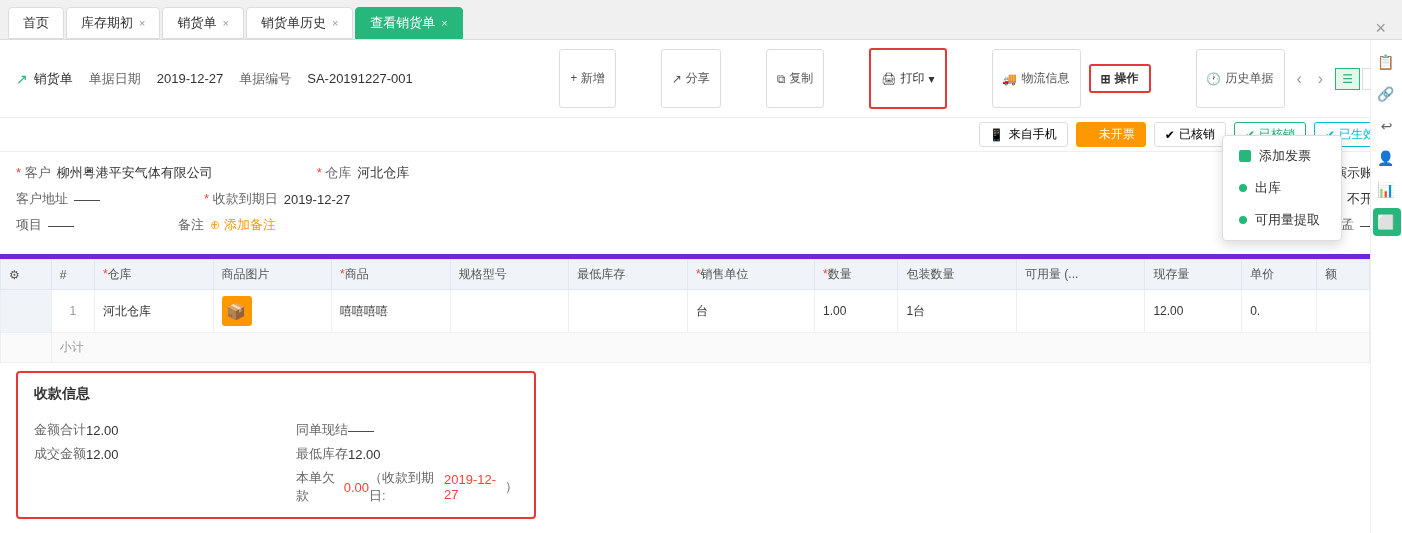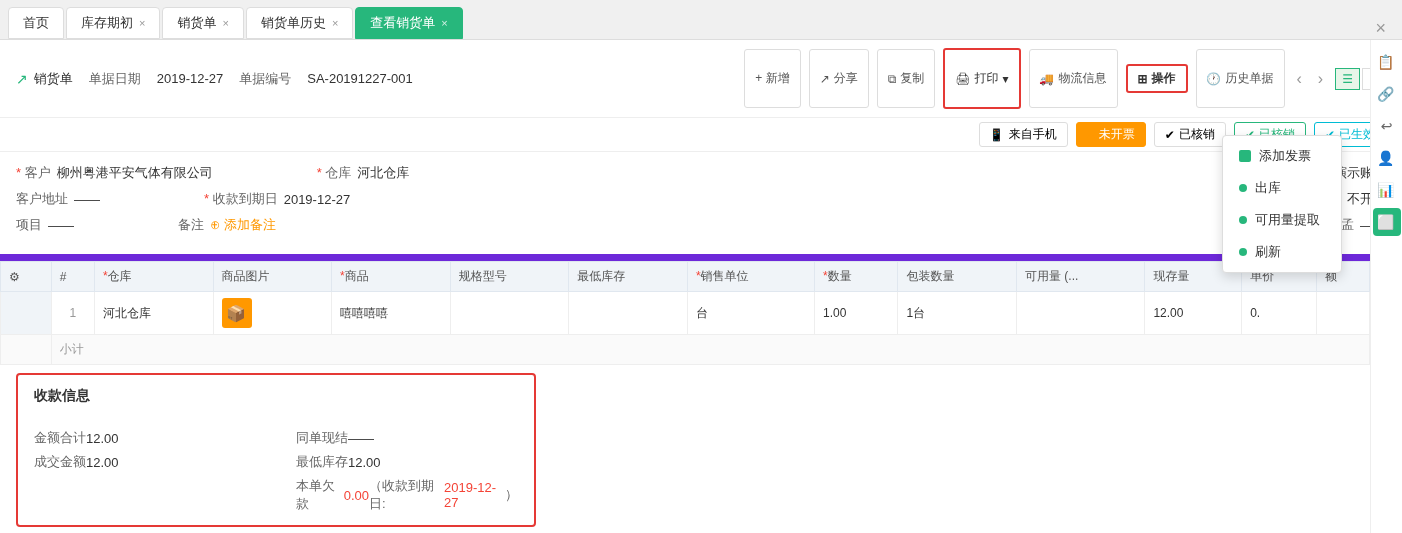--- a/index.html
+++ b/index.html
@@ -30,40 +30,40 @@
       background: #fff; gap: 16px;
     }
     .doc-title { display: flex; align-items: center; gap: 6px; font-size: 13px; color: #333; }
     .doc-title-icon { color: #27b77c; font-size: 14px; }
     .doc-meta { display: flex; align-items: center; gap: 16px; font-size: 13px; }
     .doc-meta-label { color: #666; }
     .doc-meta-value { color: #333; font-weight: 500; }
     .doc-actions { margin-left: auto; display: flex; align-items: center; gap: 8px; }
     .btn-action {
       display: flex; align-items: center; gap: 4px; padding: 20px 10px; border: 1px solid #ddd;
-      background: #fff; border-radius: 3px; cursor: pointer; font-size: 12px; color: #555;
+      background: #fff; border-radius: 3px; cursor: pointer; font-size: 12px; color: #555; margin-left: 37px;
     }
 
     
     .status-row {
       display: flex; align-items: center; justify-content: flex-end; padding: 4px 16px;
       gap: 8px; border-bottom: 1px solid #eee; background: #fff;
     }
     .status-btn {
       display: flex; align-items: center; gap: 4px; padding: 3px 10px; border: 1px solid #ddd;
       background: #fff; border-radius: 3px; cursor: pointer; font-size: 12px;
     }
     .status-btn.green { border-color: #27b77c; color: #27b77c; }
     .status-btn.cyan { border-color: #00bcd4; color: #00bcd4; }
     .status-btn.orange { background: #ff9800; color: #fff; border-color: #ff9800; align-items: flex-end; }
     .status-dot { width: 8px; height: 8px; border-radius: 50%; display: inline-block; }
     .dot-orange { background: #ff9800; }
 
     
-    .form-section { padding: 12px 16px; border-bottom: 7px solid #6d28d9; }
+    .form-section { padding: 12px 16px; border-bottom: 5px solid #6d28d9; }
     .form-row { display: flex; align-items: center; margin-bottom: 8px; gap: 24px; }
     .form-field { display: flex; align-items: center; gap: 6px; }
     .form-label { color: #666; font-size: 13px; white-space: nowrap; }
     .form-label.required::before { content: '* '; color: #f44336; }
     .form-value { color: #333; font-size: 13px; }
     .add-note { color: #ff9800; cursor: pointer; font-size: 13px; }
     .data-table { width: 100%; border-collapse: collapse; font-size: 12px; }
     .data-table th {
       background: #f0f4f8; border: 1px solid #e0e7ef; padding: 6px 8px; text-align: left;
       font-weight: normal; color: #555; white-space: nowrap;
@@ -72,21 +72,21 @@
     .data-table tr.subtotal td { background: #fafafa; color: #999; }
     .gear-cell { background: #f0f4f8; text-align: center; }
     .row-num { color: #999; text-align: center; }
     .product-img { width: 30px; height: 30px; background: #ff9800; border-radius: 3px; display: flex; align-items: center; justify-content: center; }
 
     
     .payment-section {
       margin: 8px 16px; border: 2px solid #e53935; border-radius: 4px; padding: 12px 16px;
       background: #fff; max-width: 520px;
     }
-    .payment-title { font-size: 14px; font-weight: bold; margin-bottom: 24px; }
+    .payment-title { font-size: 14px; font-weight: bold; margin-bottom: 18px; }
     .payment-grid { display: grid; grid-template-columns: 1fr 1fr; gap: 6px 40px; }
     .payment-row { display: flex; align-items: center; }
     .payment-label { color: #666; font-size: 13px; }
     .payment-value { color: #333; font-size: 13px; }
     .payment-value.red { color: #f44336; }
 
     
     .right-sidebar {
       position: absolute; right: 0; top: 0; bottom: 0; width: 32px;
       background: #fff; border-left: 1px solid #eee; display: flex;
@@ -364,24 +364,20 @@
       <span>添加发票</span>
     </div>
     <div class="dropdown-item">
       <div class="dropdown-dot" style="background: #27b77c;"></div>
       <span>出库</span>
     </div>
     <div class="dropdown-item">
       <div class="dropdown-dot" style="background: #27b77c;"></div>
       <span>可用量提取</span>
     </div>
-    <div class="dropdown-item">
-      <div class="dropdown-dot" style="background: #27b77c;"></div>
-      <span>刷新</span>
-    </div>
   </div>
 
   <div class="right-sidebar">
     <div class="sidebar-icon">📋</div>
     <div class="sidebar-icon">🔗</div>
     <div class="sidebar-icon">↩</div>
     <div class="sidebar-icon">👤</div>
     <div class="sidebar-icon">📊</div>
     <div class="sidebar-icon green-bg">⬜</div>
   </div>

